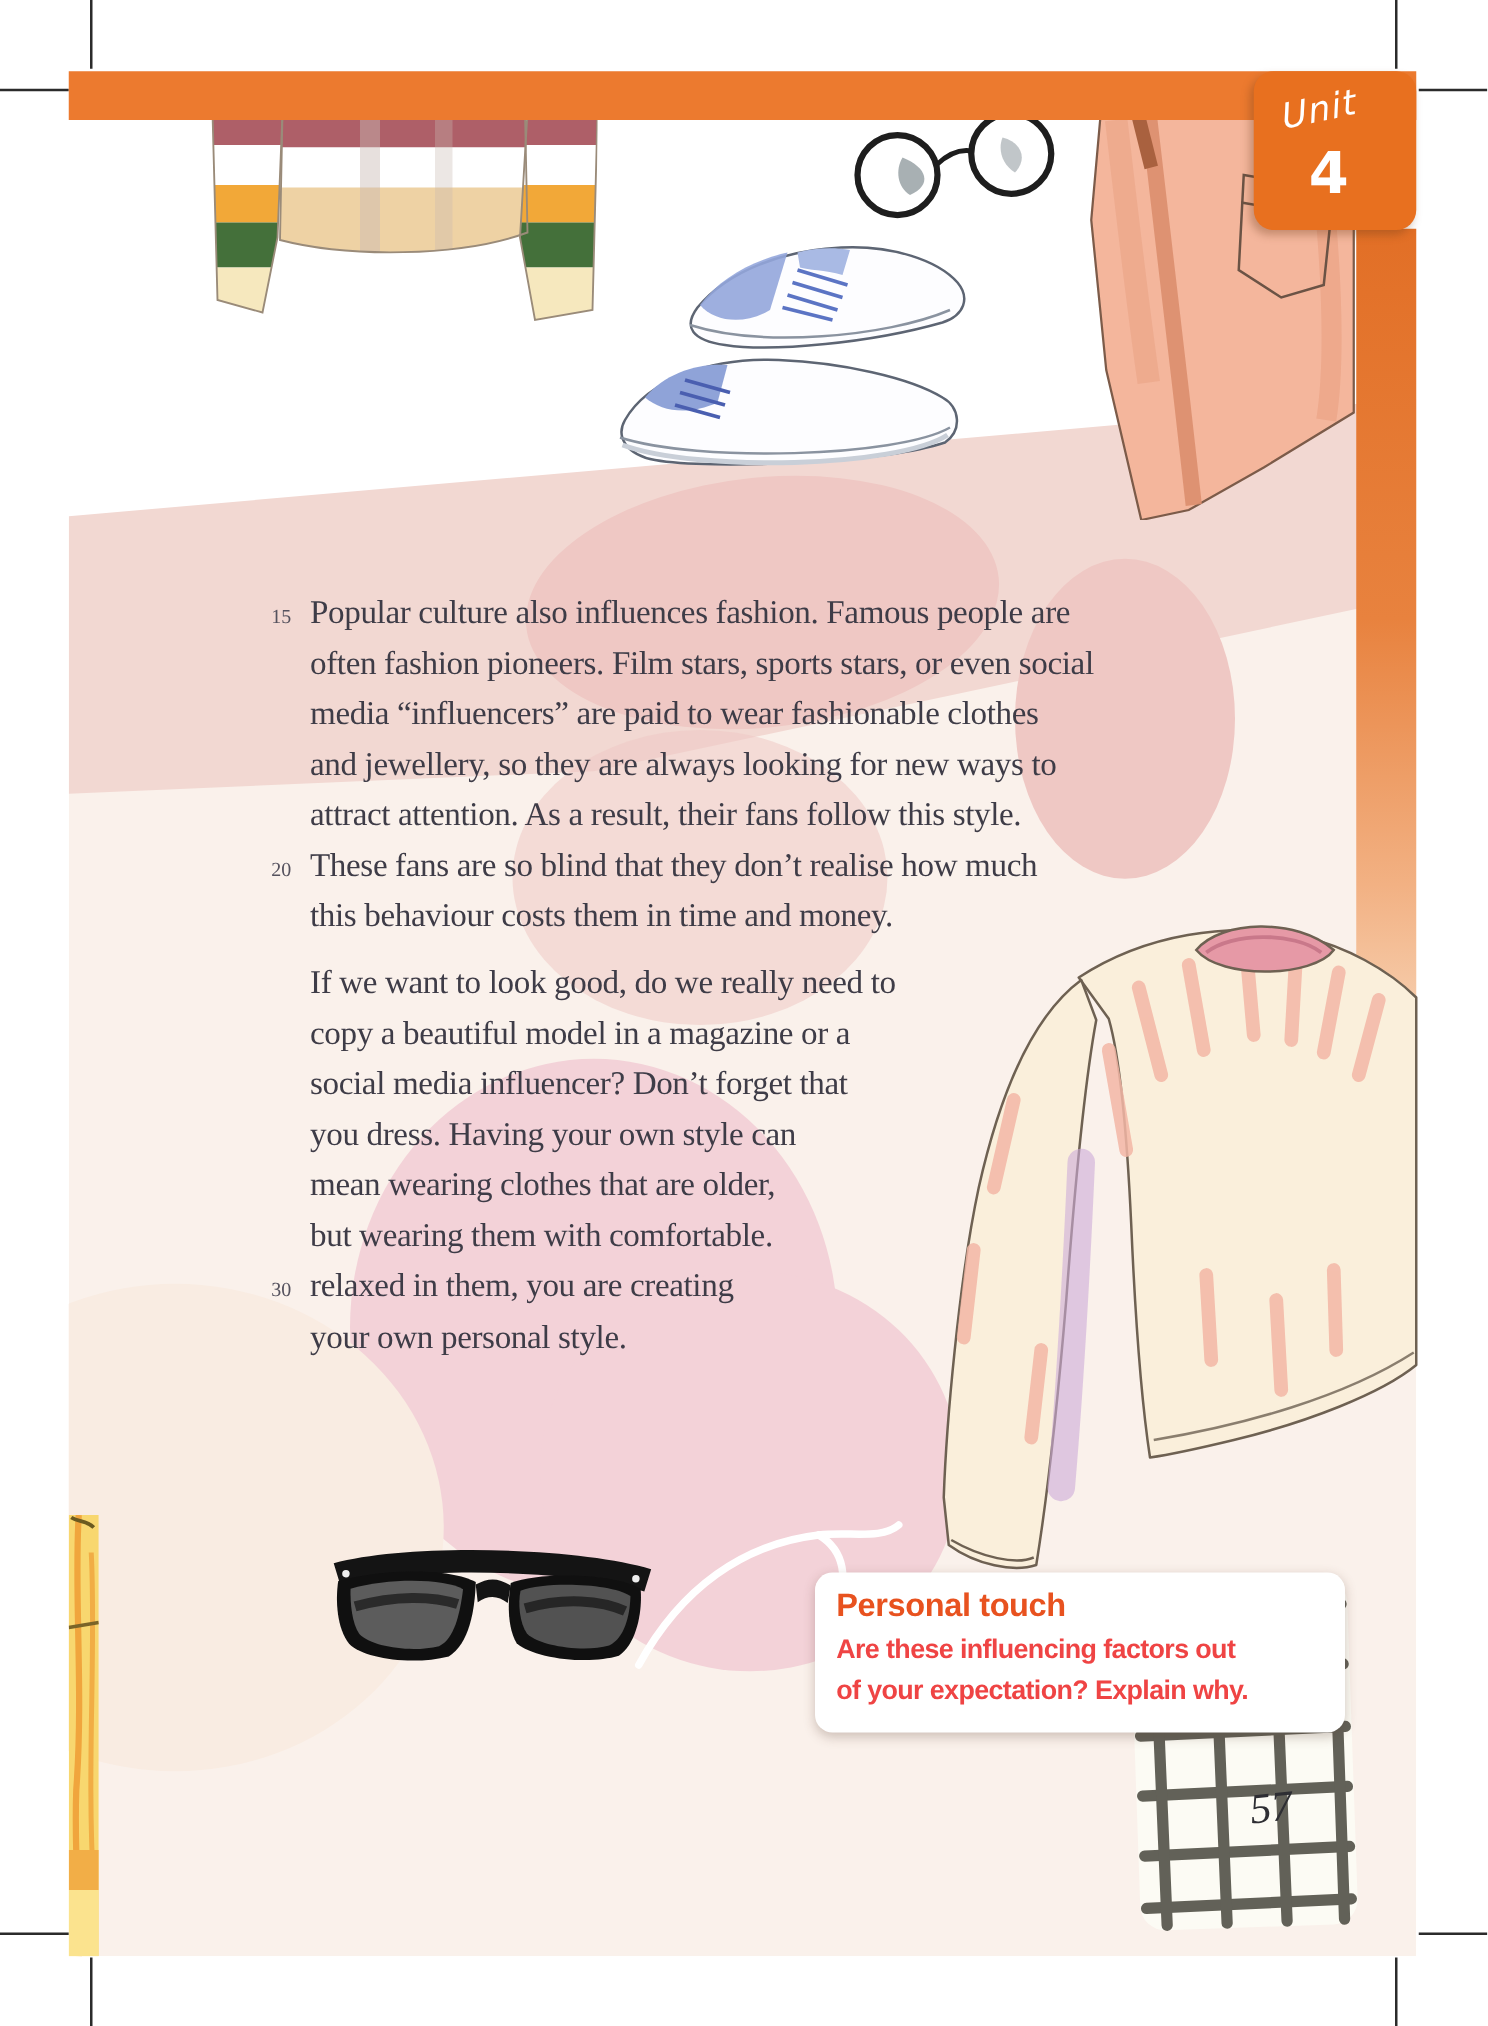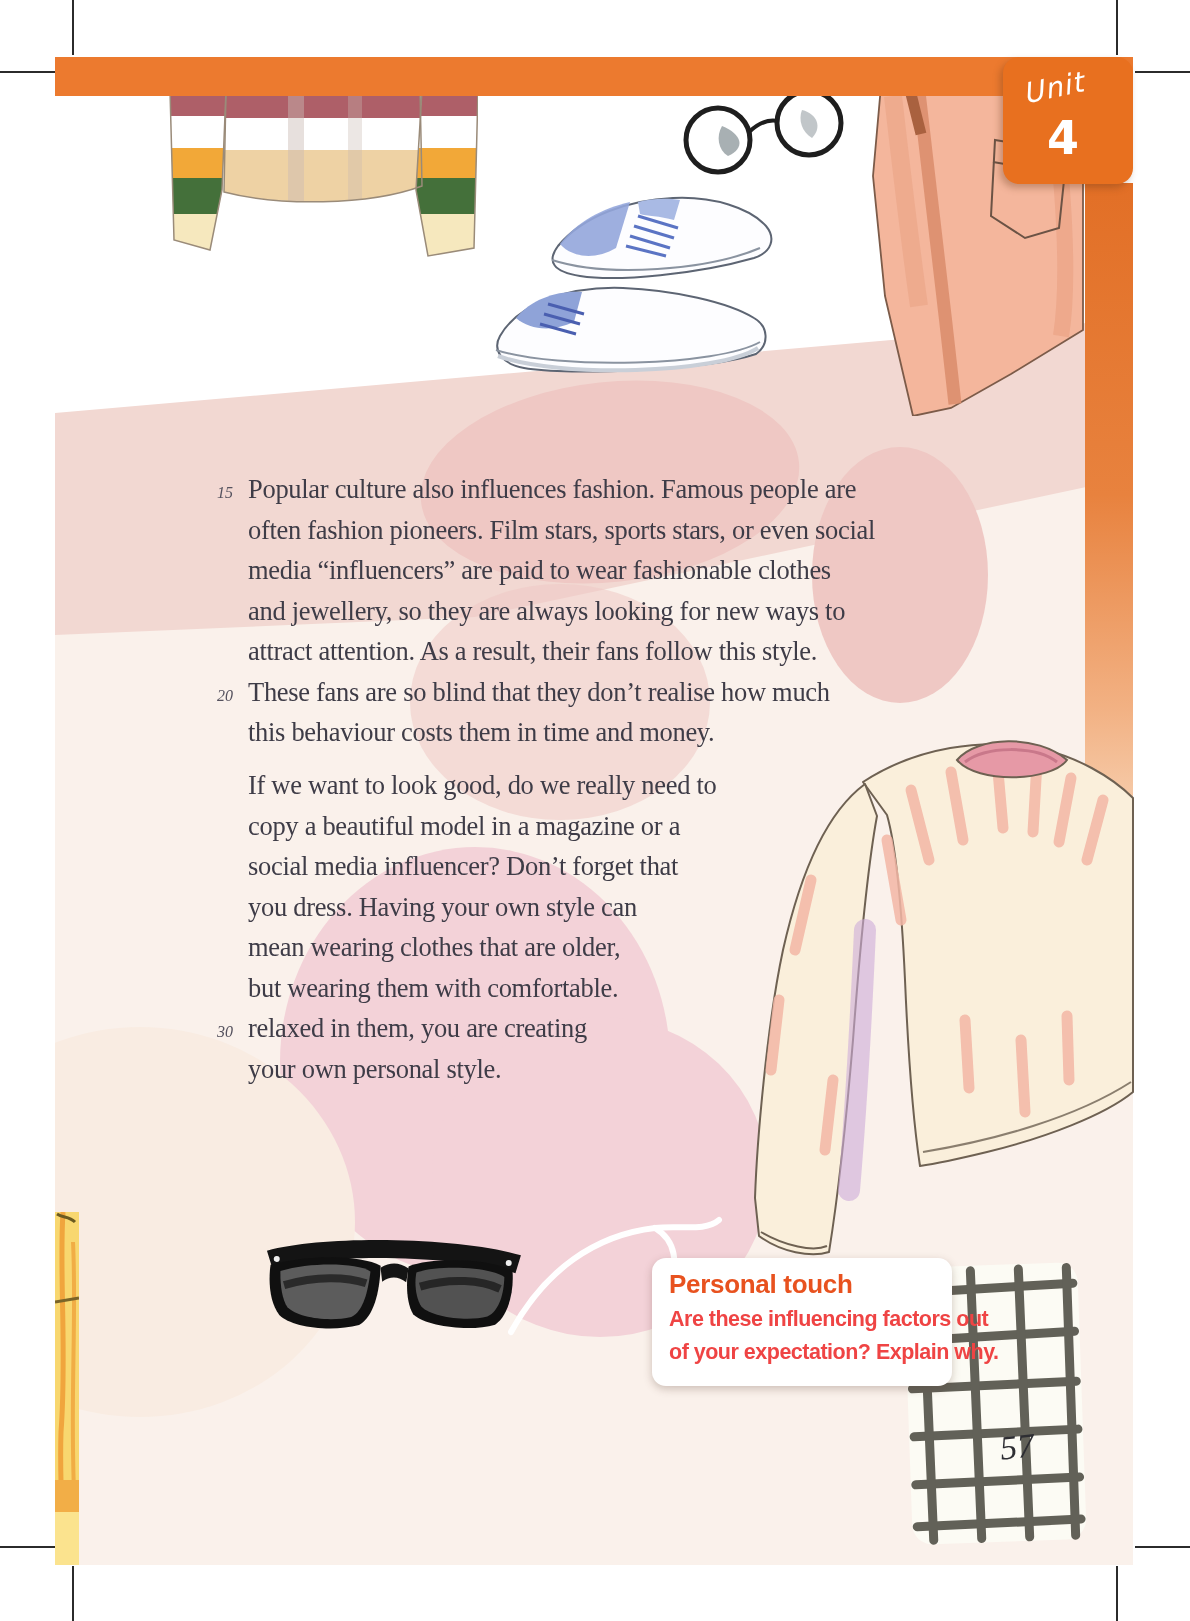--- a/index.html
+++ b/index.html
@@ -19,25 +19,25 @@
   .unit-num{position:absolute;left:0;top:54px;width:120px;text-align:center;color:#fff;
             font-family:"DejaVu Sans",sans-serif;font-weight:bold;font-size:46px;}
 
   
   .right-strip{position:absolute;left:1085px;top:183px;width:48px;height:820px;z-index:1;
      background:linear-gradient(180deg,#E26F26 0%,#E8823E 38%,#F2B183 64%,#F8D9BE 82%,#FBEDE1 97%,rgba(251,237,225,0) 100%);}
 
   
   .para{position:absolute;left:203px;z-index:5;}
   .tline{display:flex;align-items:baseline;height:40.5px;}
-  .lnum{flex:none;width:30px;text-align:right;margin-right:15px;font-style:italic;font-size:16px;color:#55525E;}
+  .lnum{flex:none;width:30px;text-align:right;margin-right:15px;font-size:16px;color:#55525E;}
   .ltext{font-size:26.5px;letter-spacing:-0.3px;color:#3E3C47;white-space:nowrap;}
 
   
-  .pt-box{position:absolute;left:652px;top:1258px;width:300px;height:128px;background:#ffffff;
+  .pt-box{position:absolute;left:652px;top:1258px;width:424px;height:128px;background:#ffffff;
           border-radius:14px;box-shadow:0 3px 9px rgba(90,60,45,.28);z-index:6;padding:11px 0 0 17px;box-sizing:border-box;}
   .pt-title{font-family:"Liberation Sans",sans-serif;font-weight:bold;font-size:26px;color:#E8521F;
             letter-spacing:-0.3px;margin-bottom:3px;}
   .pt-line{font-family:"Liberation Sans",sans-serif;font-weight:bold;font-size:21.5px;color:#ef4444;
            letter-spacing:-0.5px;line-height:33px;white-space:nowrap;}
 
   .page-num{position:absolute;left:1000px;top:1428px;font-style:italic;font-size:34px;color:#2E2E33;
             transform:rotate(-6deg);z-index:7;}
 
   svg{display:block;}

